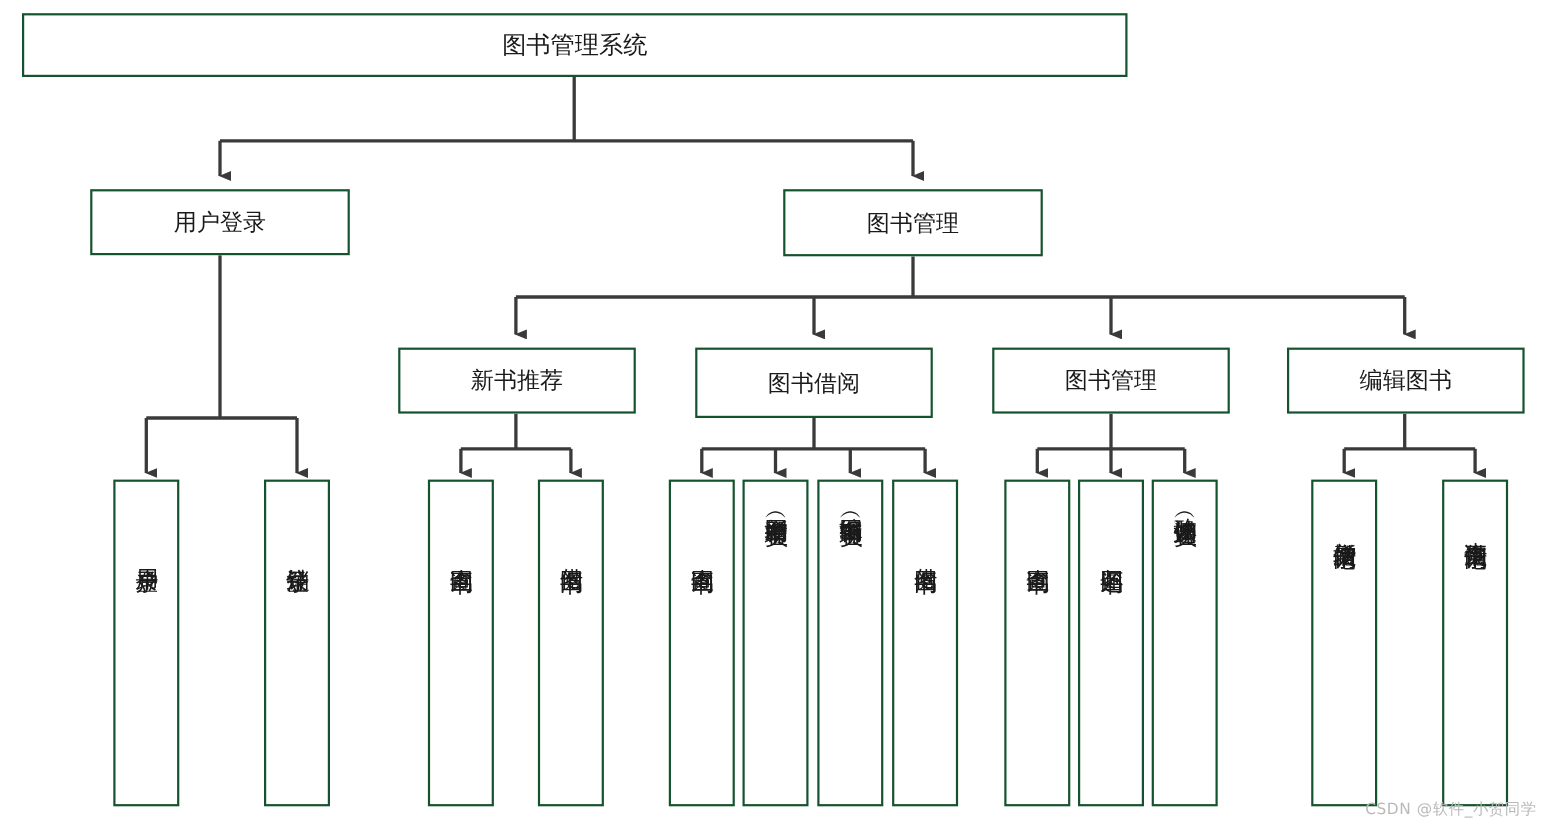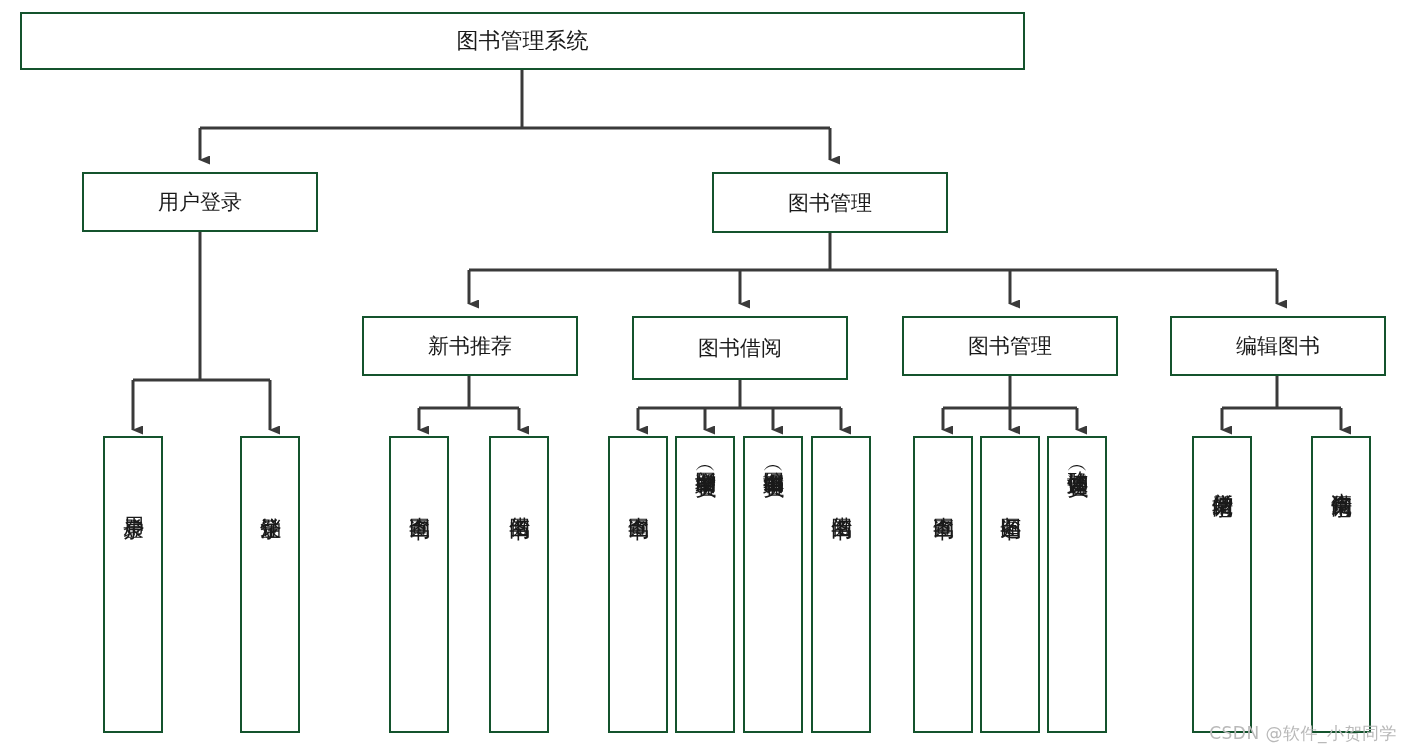--- a/index.html
+++ b/index.html
@@ -65,21 +65,21 @@
   .leaf-node.pad-top-sm .leaf-label {
     margin-top: 12px;
   }
   .node-label {
     white-space: nowrap;
   }
   #watermark {
     position: absolute;
     right: 8px;
     bottom: 2px;
-    font-size: 17px;
+    font-size: 14px;
     color: #b9b9b9;
     white-space: nowrap;
     letter-spacing: 0.5px;
   }
 </style>
 </head>
 <body>
 
 <div id="diagram-root">
 

